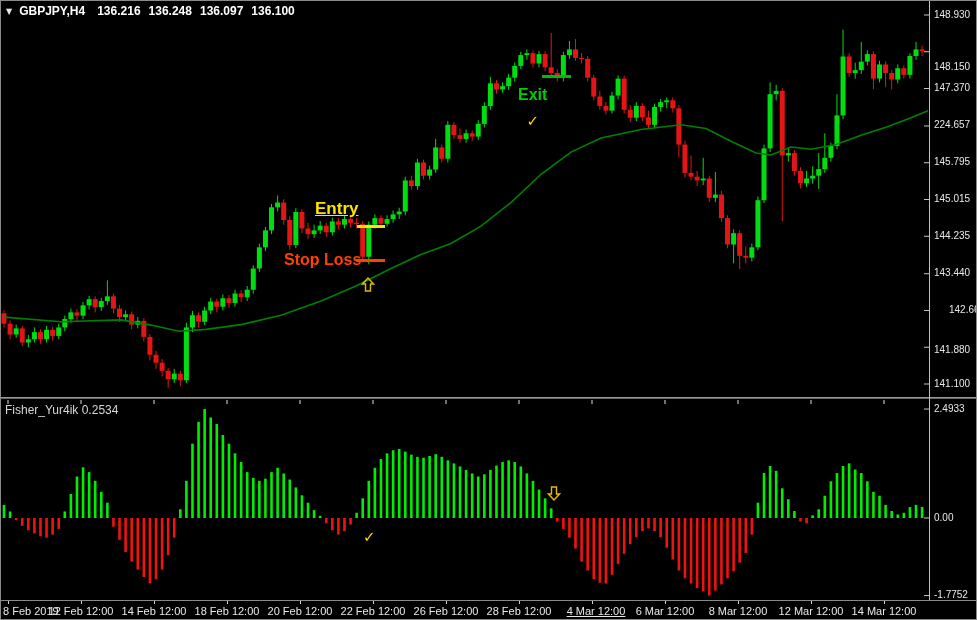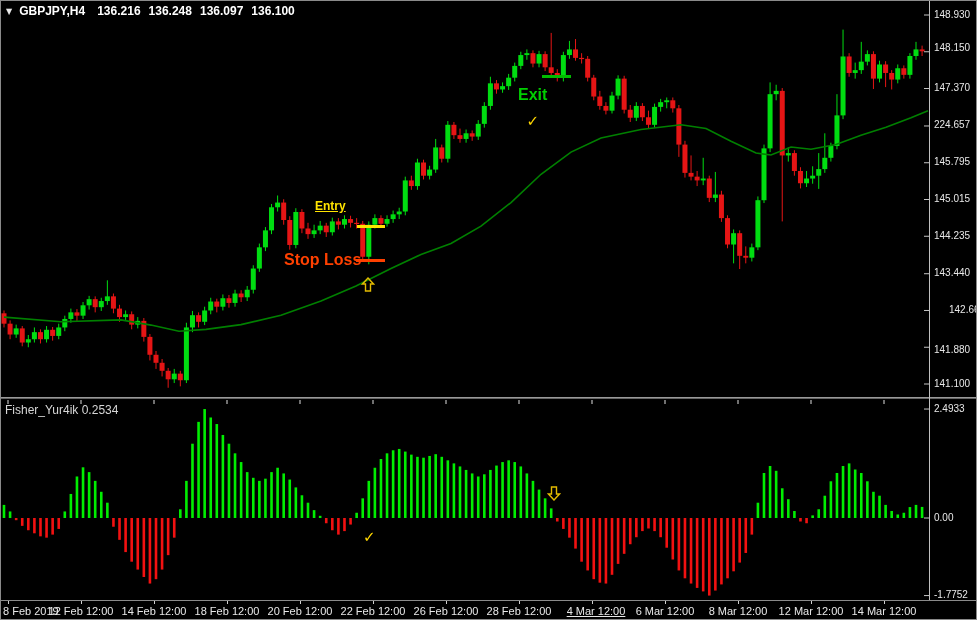--- a/index.html
+++ b/index.html
@@ -16,21 +16,21 @@
           display:flex;align-items:center;white-space:nowrap;}
   .header .tri{font-family:"DejaVu Sans",sans-serif;font-size:8px;margin-right:7px;color:#e8e8e8;}
   .header .sym{margin-right:12px;}
   .header .q{margin-right:8px;}
   .ind-header{position:absolute;left:4px;top:402px;color:#d6d6d6;font-size:12px;}
   .plabel,.ilabel{position:absolute;left:933px;color:#e8e8e8;font-size:10px;white-space:nowrap;}
   .dlabel{position:absolute;top:604px;color:#e8e8e8;font-size:11px;white-space:nowrap;
           transform:translateX(-50%);}
   .dtick{position:absolute;top:600px;width:1px;height:3px;background:#d0d0d0;}
   .anno{position:absolute;font-weight:700;white-space:nowrap;}
-  #a-entry{font-size:12px;text-decoration:underline;}
+  #a-entry{font-size:17px;text-decoration:underline;}
   #a-stop{font-size:16px;}
   #a-exit{font-size:16px;display:flex;gap:8px;align-items:center;}
   #a-exit .chk,#a-check{font-family:"DejaVu Sans",sans-serif;font-size:15px;font-weight:700;}
   #a-osc{font-size:15px;}
   .aline{position:absolute;}
   .arrow{position:absolute;}
 </style>
 </head>
 <body>
 
@@ -535,21 +535,21 @@
     <span class="q">136.216</span>
     <span class="q">136.248</span>
     <span class="q">136.097</span>
     <span class="q">136.100</span>
   </div>
 
   <div class="ind-header">Fisher_Yur4ik 0.2534</div>
 
   <div id="price-labels">
       <div class="plabel" style="top: 7.5px;">148.930</div>
-      <div class="plabel" style="top: 41px; text-align: right;">148.150</div>
+      <div class="plabel" style="top: 60px; text-align: right;">148.150</div>
       <div class="plabel" style="top: 81.0172px;">147.370</div>
       <div class="plabel" style="top: 118.483px;">224.657</div>
       <div class="plabel" style="top: 155.241px;">145.795</div>
       <div class="plabel" style="top: 192px;">145.015</div>
       <div class="plabel" style="top: 228.759px;">144.235</div>
       <div class="plabel" style="top: 266.224px;">143.440</div>
       <div class="plabel" style="top: 302.983px; margin-left: 15px;">142.660</div>
       <div class="plabel" style="top: 343px;">141.880</div>
       <div class="plabel" style="top: 376.5px;">141.100</div>
     </div>

